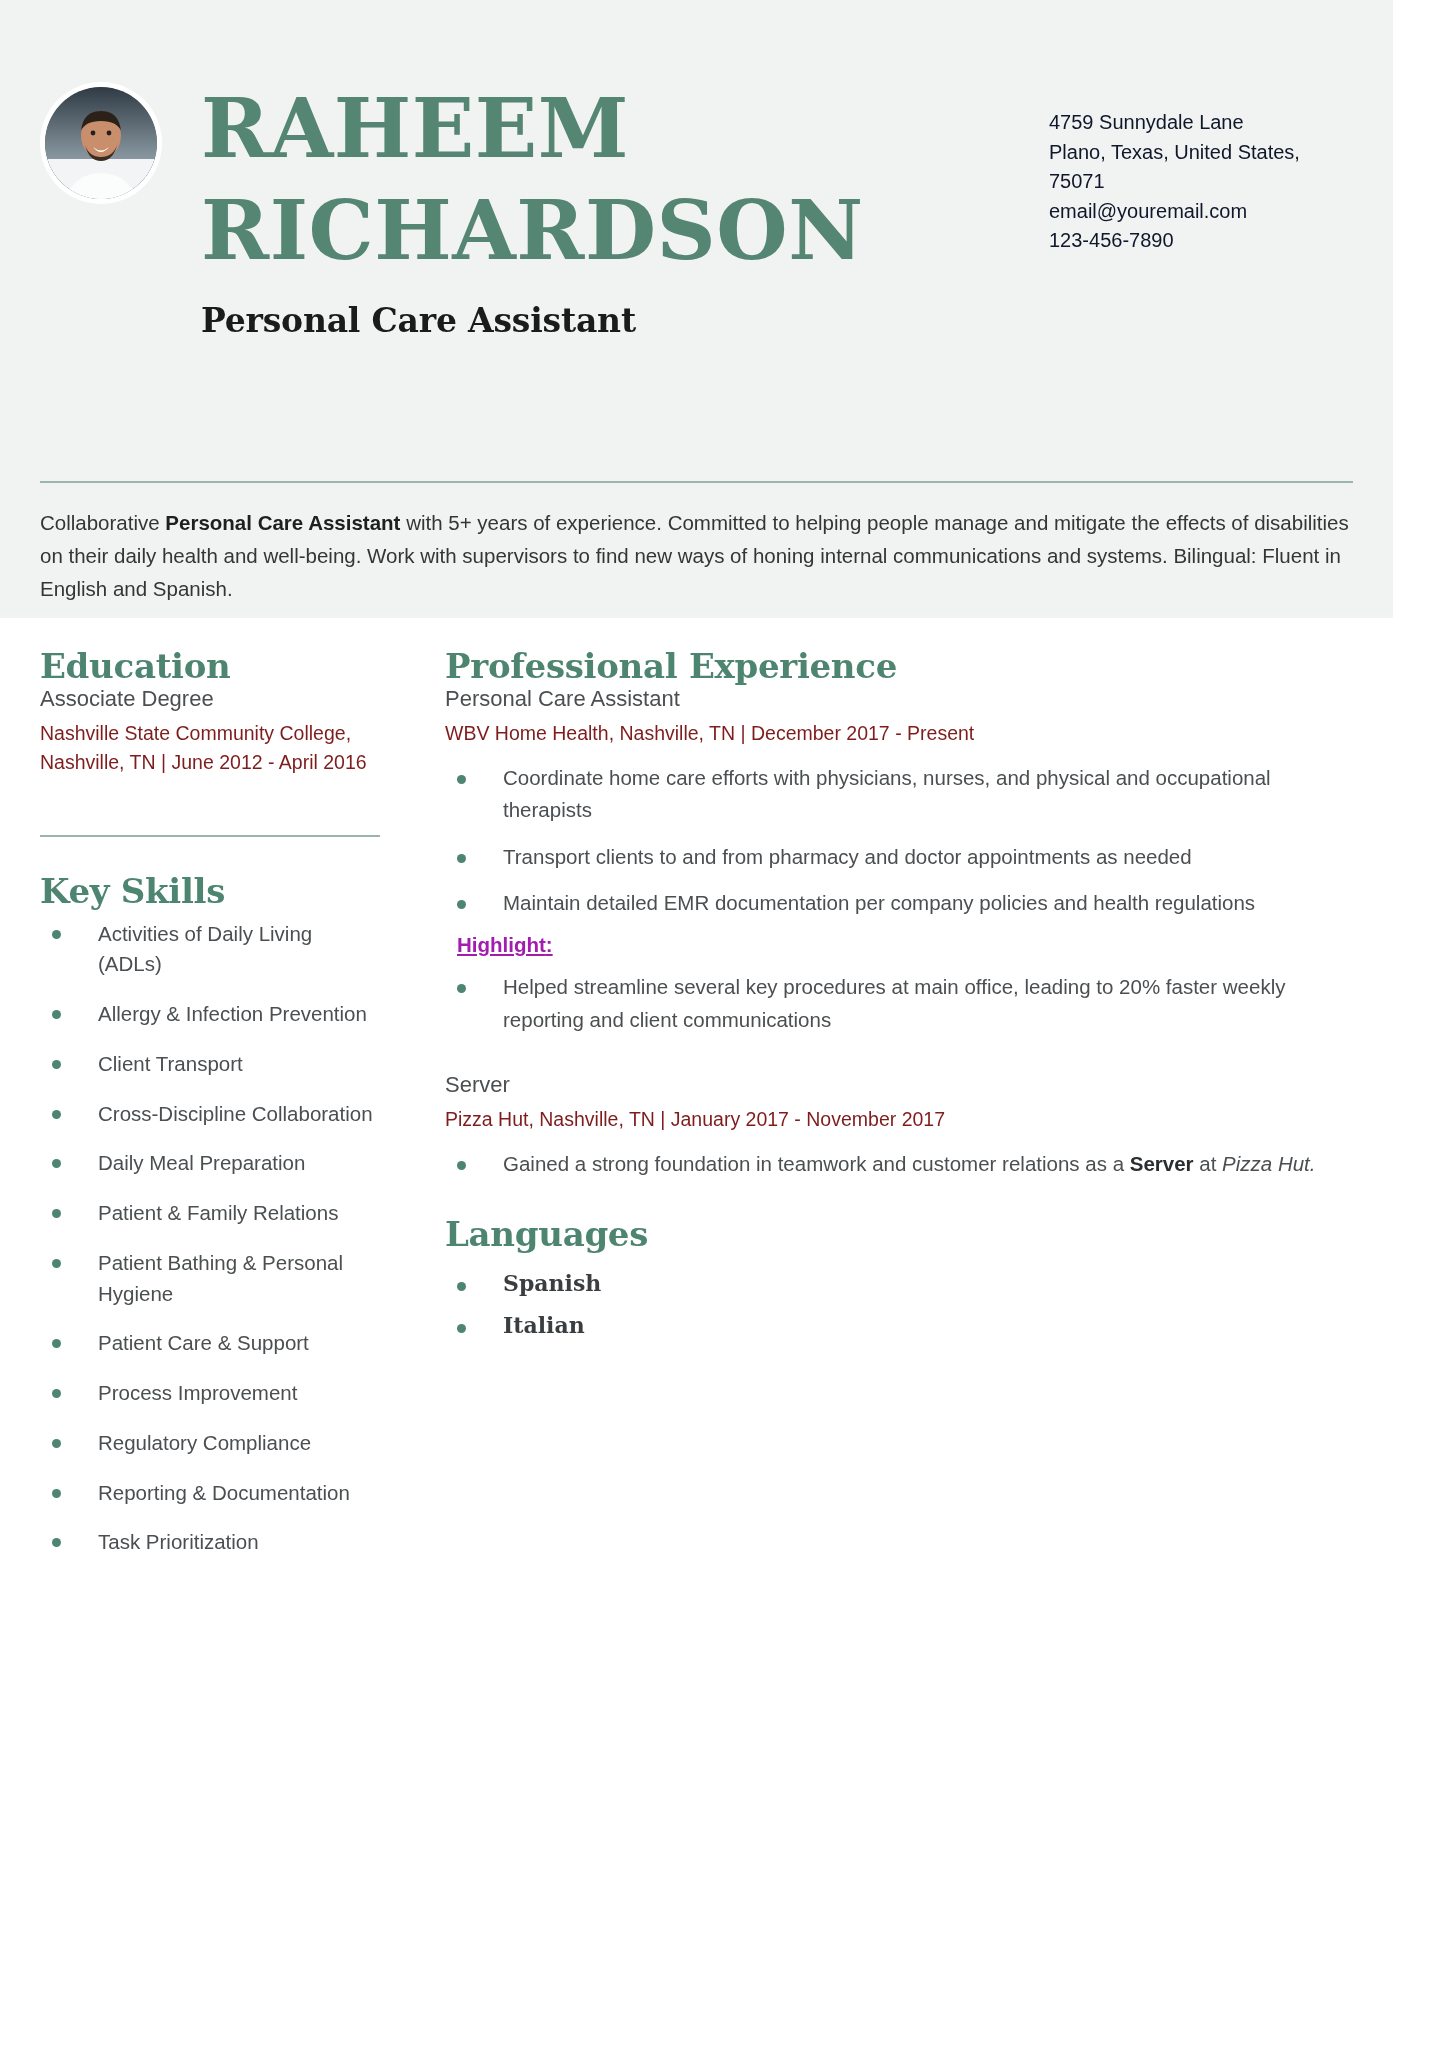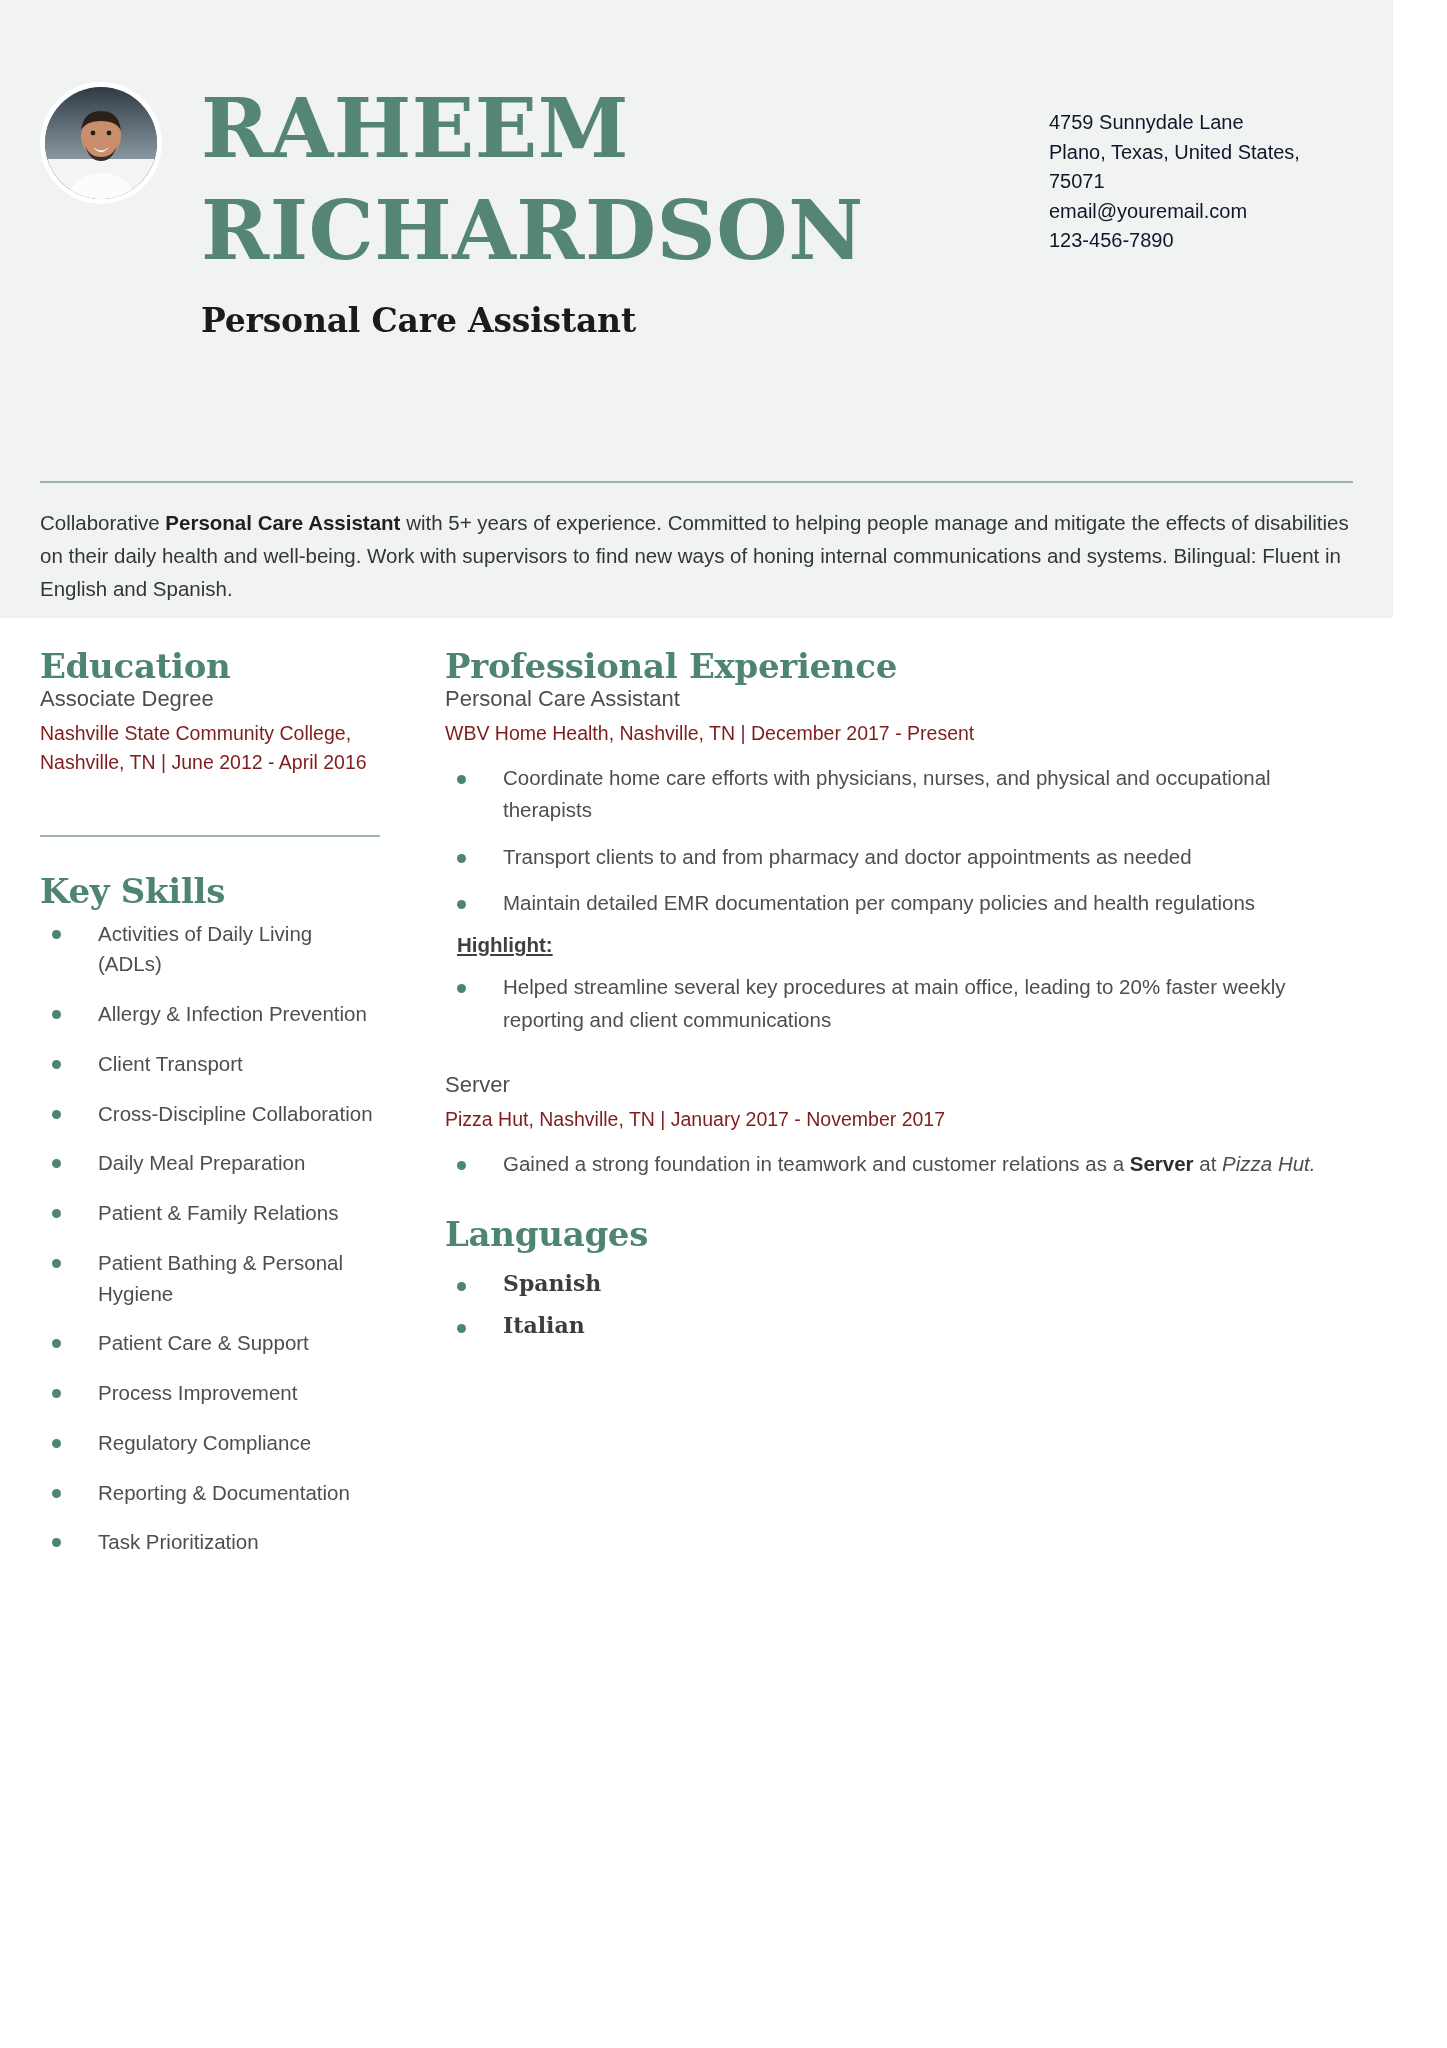--- a/index.html
+++ b/index.html
@@ -168,21 +168,21 @@
     height: 9px;
     border-radius: 50%;
     background: #4e8570;
   }
 
   .exp-bullets li { margin-bottom: 15px; }
 
   .highlight-label {
     font-size: 20.5px;
     font-weight: bold;
-    color: #404040;
+    color: #a21caf;
     text-decoration: underline;
     margin: 4px 0 12px 12px;
     display: block;
   }
   .highlight-label .colon { text-decoration: none; font-weight: bold; }
 
   .job-gap { margin-top: 36px; }
   .lang-gap { margin-top: 34px; }
 
   ul.langs { list-style: none; margin-top: 16px; }

